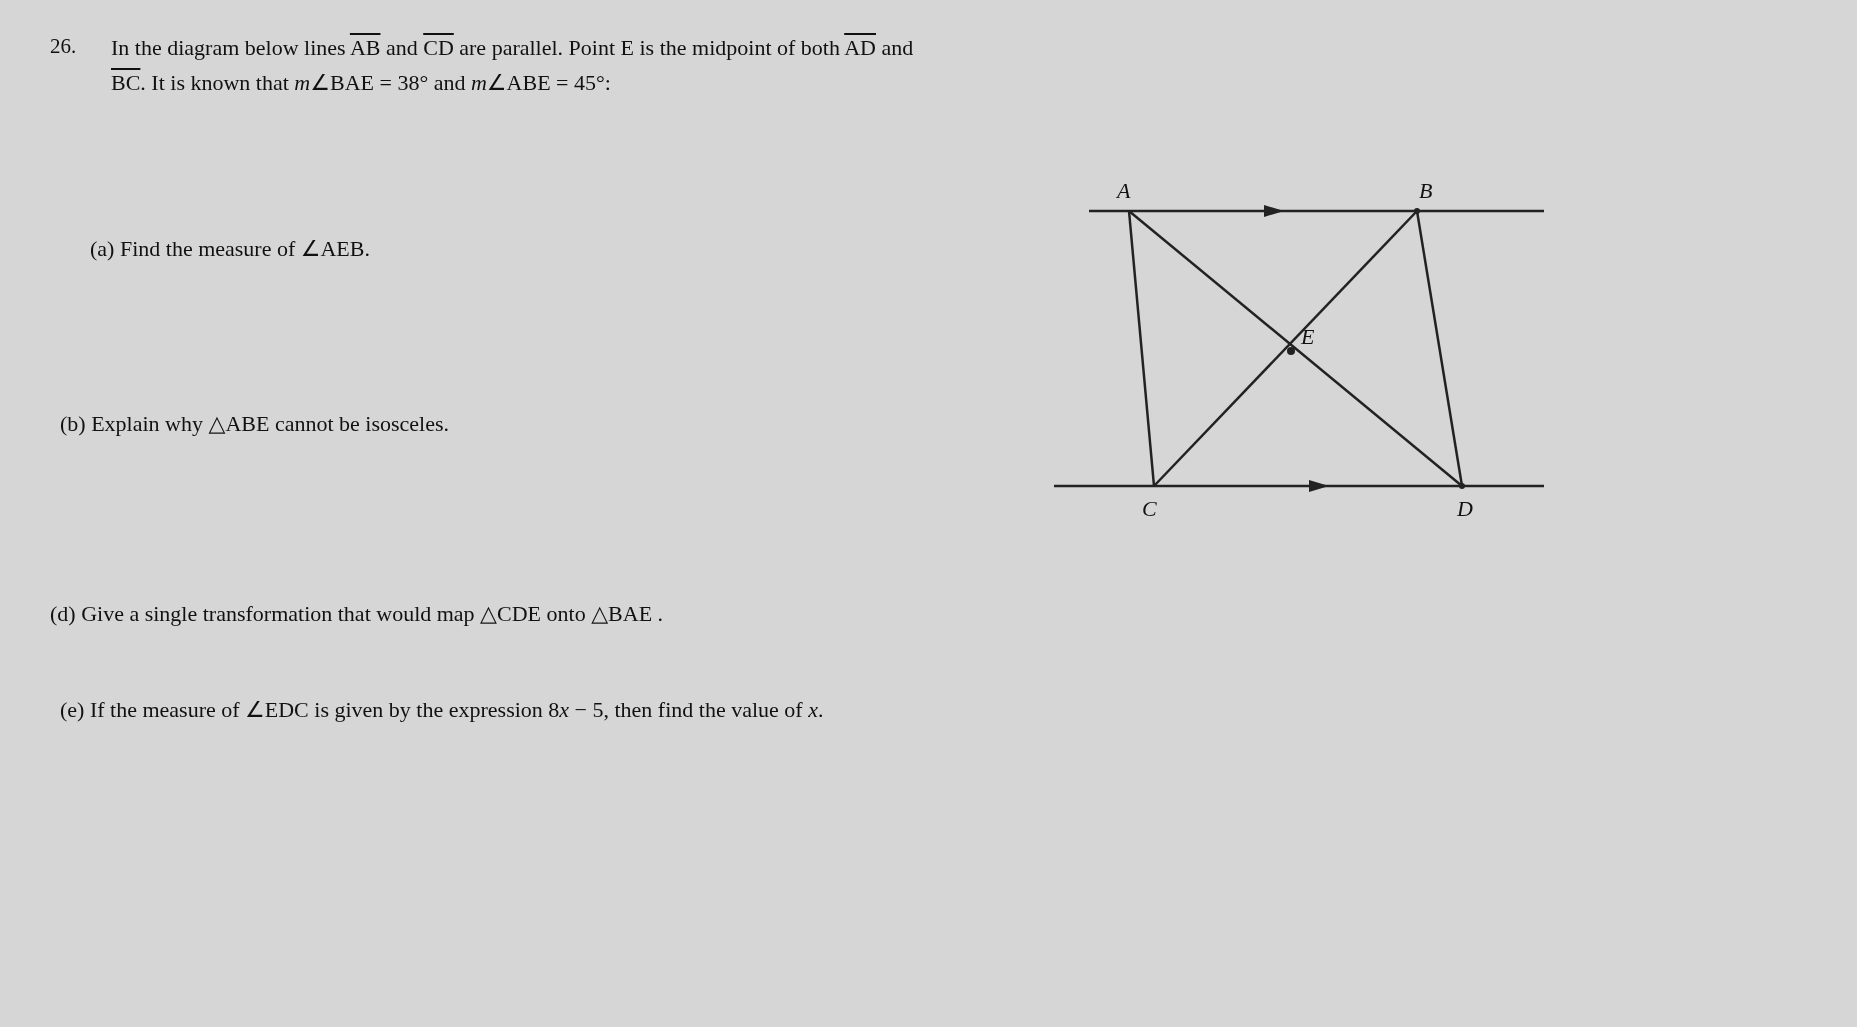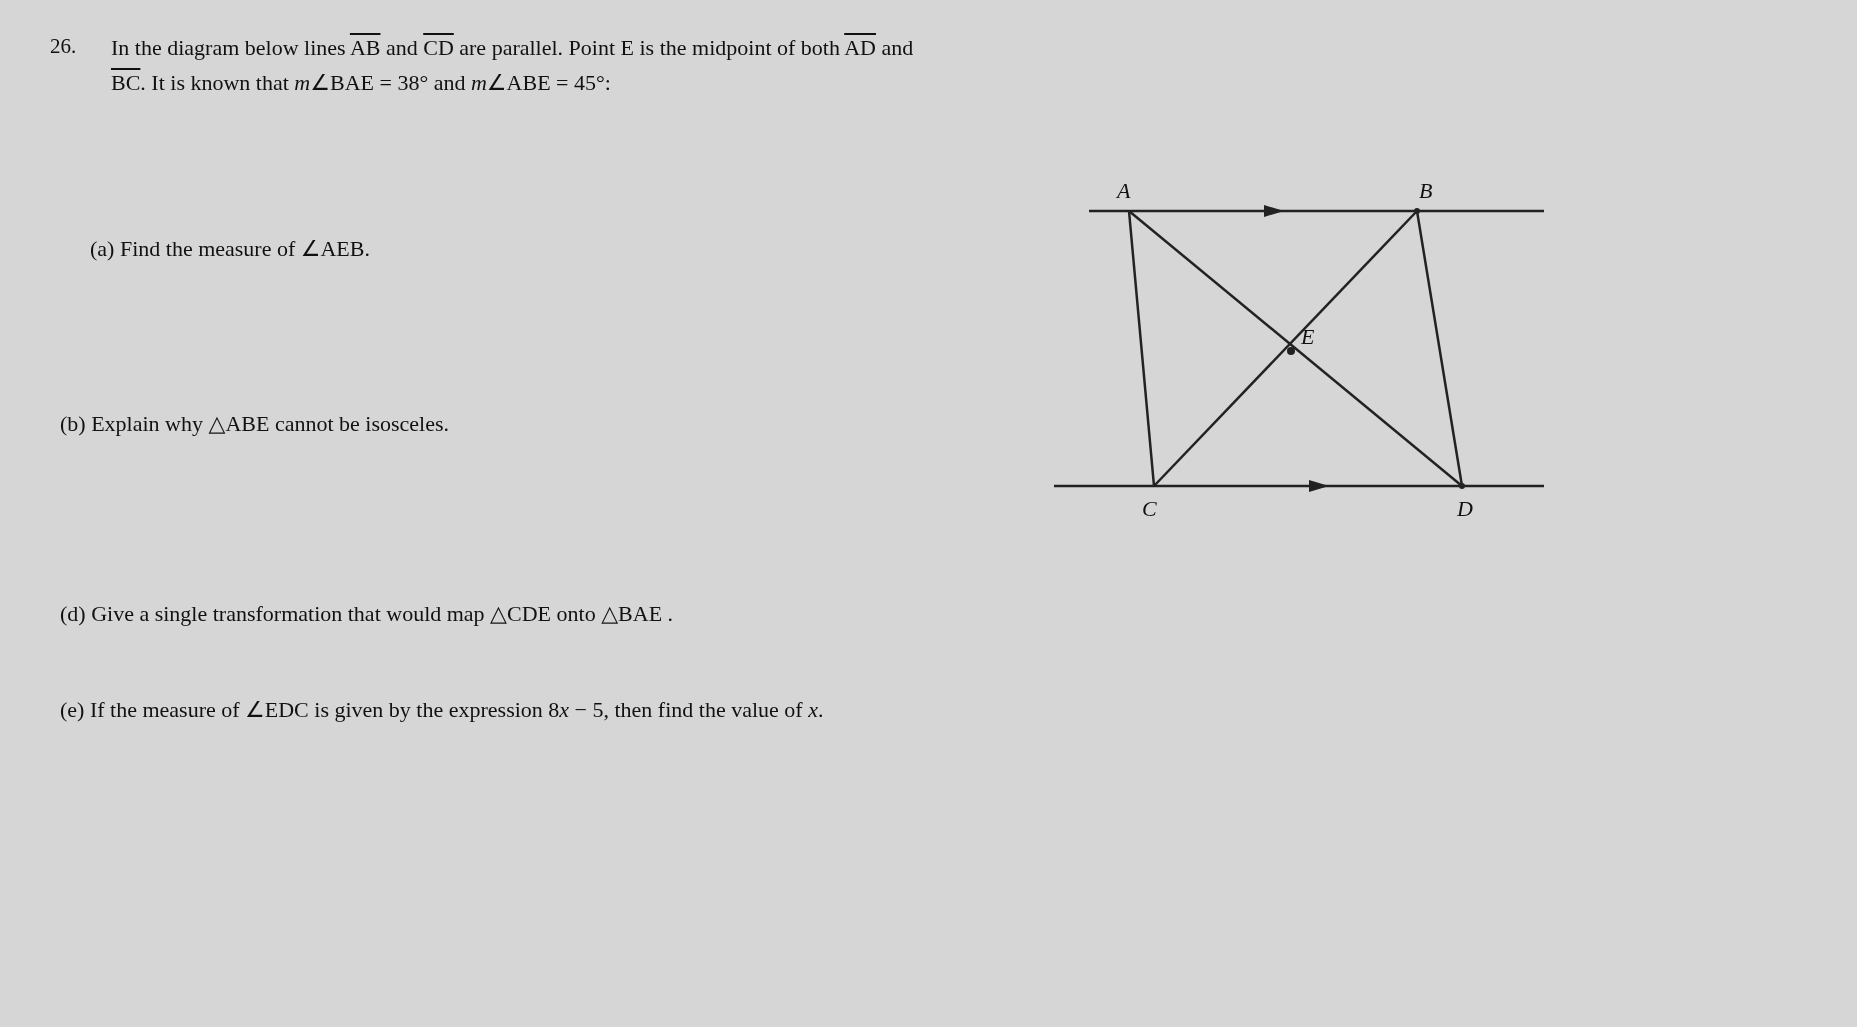--- a/index.html
+++ b/index.html
@@ -135,21 +135,21 @@
         <circle cx="312" cy="225" r="4" fill="#222"></circle>
 
         <circle cx="438" cy="85" r="3" fill="#222"></circle>
 
         <circle cx="483" cy="360" r="3" fill="#222"></circle>
       </svg>
     </div>
   </div>
 
   <div class="bottom-questions">
-    <div class="bottom-question-d" style="margin-left: 10px;">
+    <div class="bottom-question-d" style="">
       (d)  Give a single transformation that would map △CDE  onto △BAE .
     </div>
 
     <div style="margin-bottom: 60px;"></div>
 
     <div class="bottom-question-e" style="margin-left: 10px;">
       (e)  If the measure of ∠EDC  is given by the expression 8<i>x</i> − 5,  then find the value of <i>x</i>.
     </div>
   </div>
 

